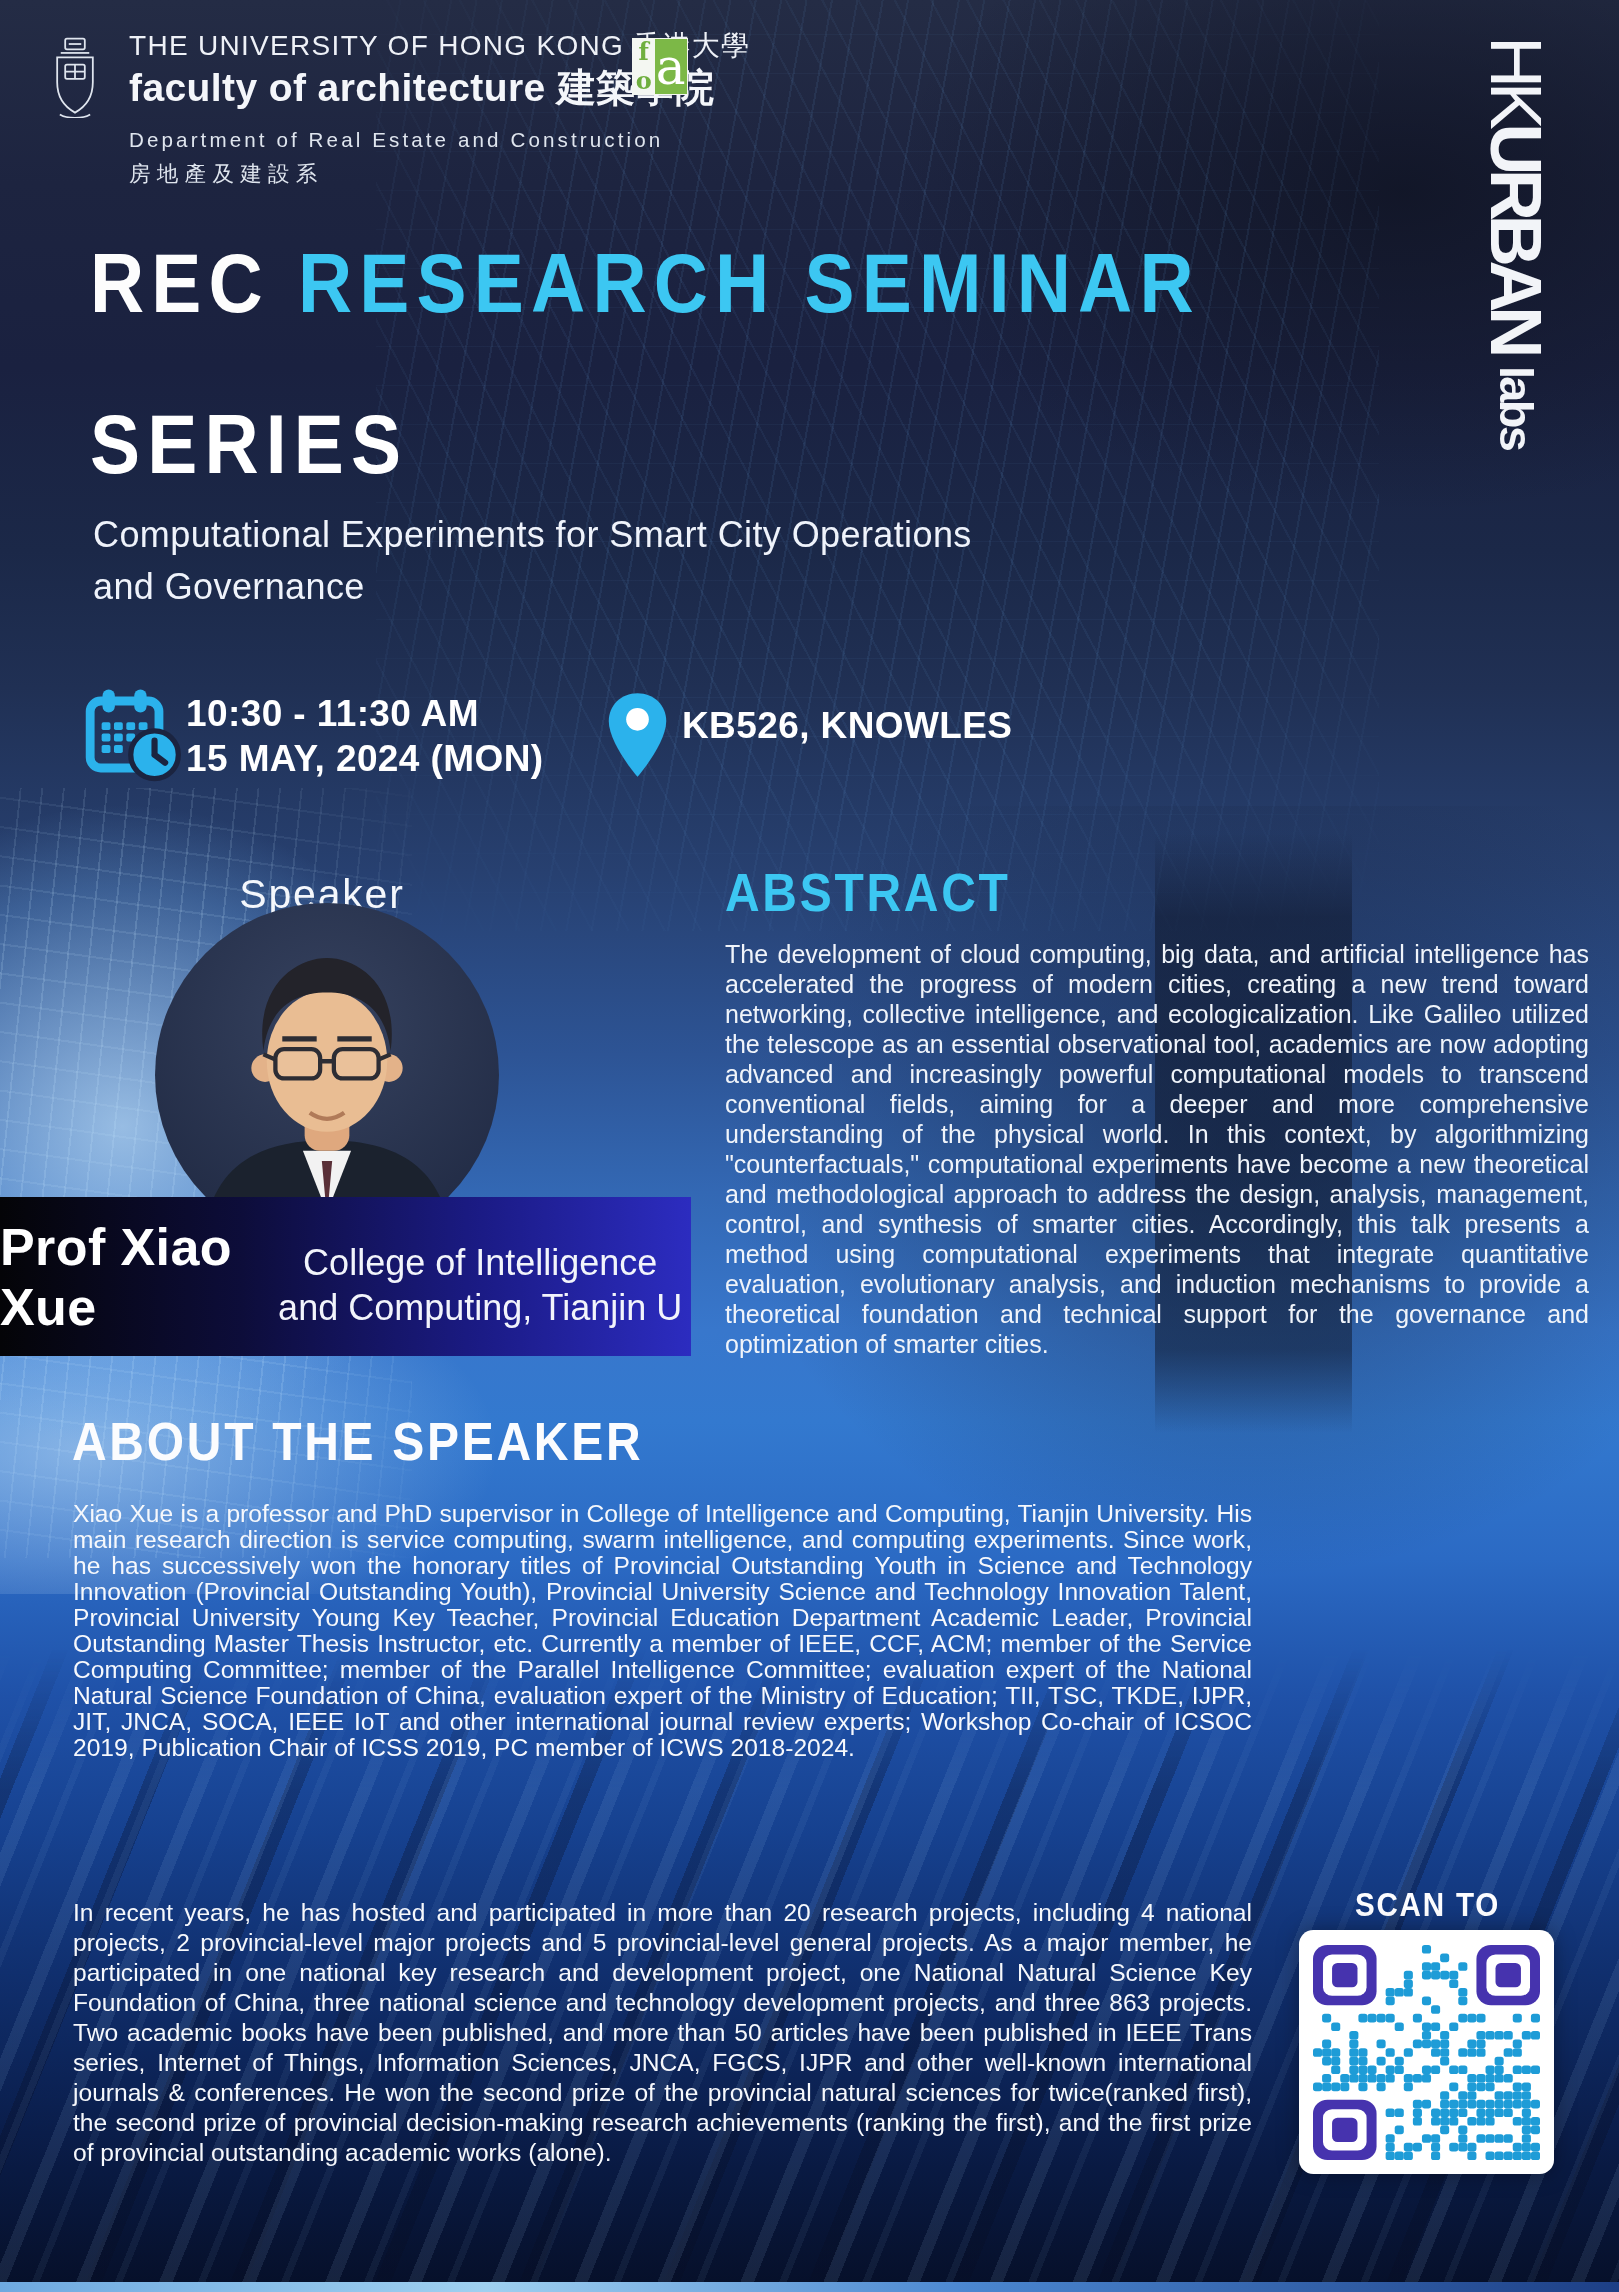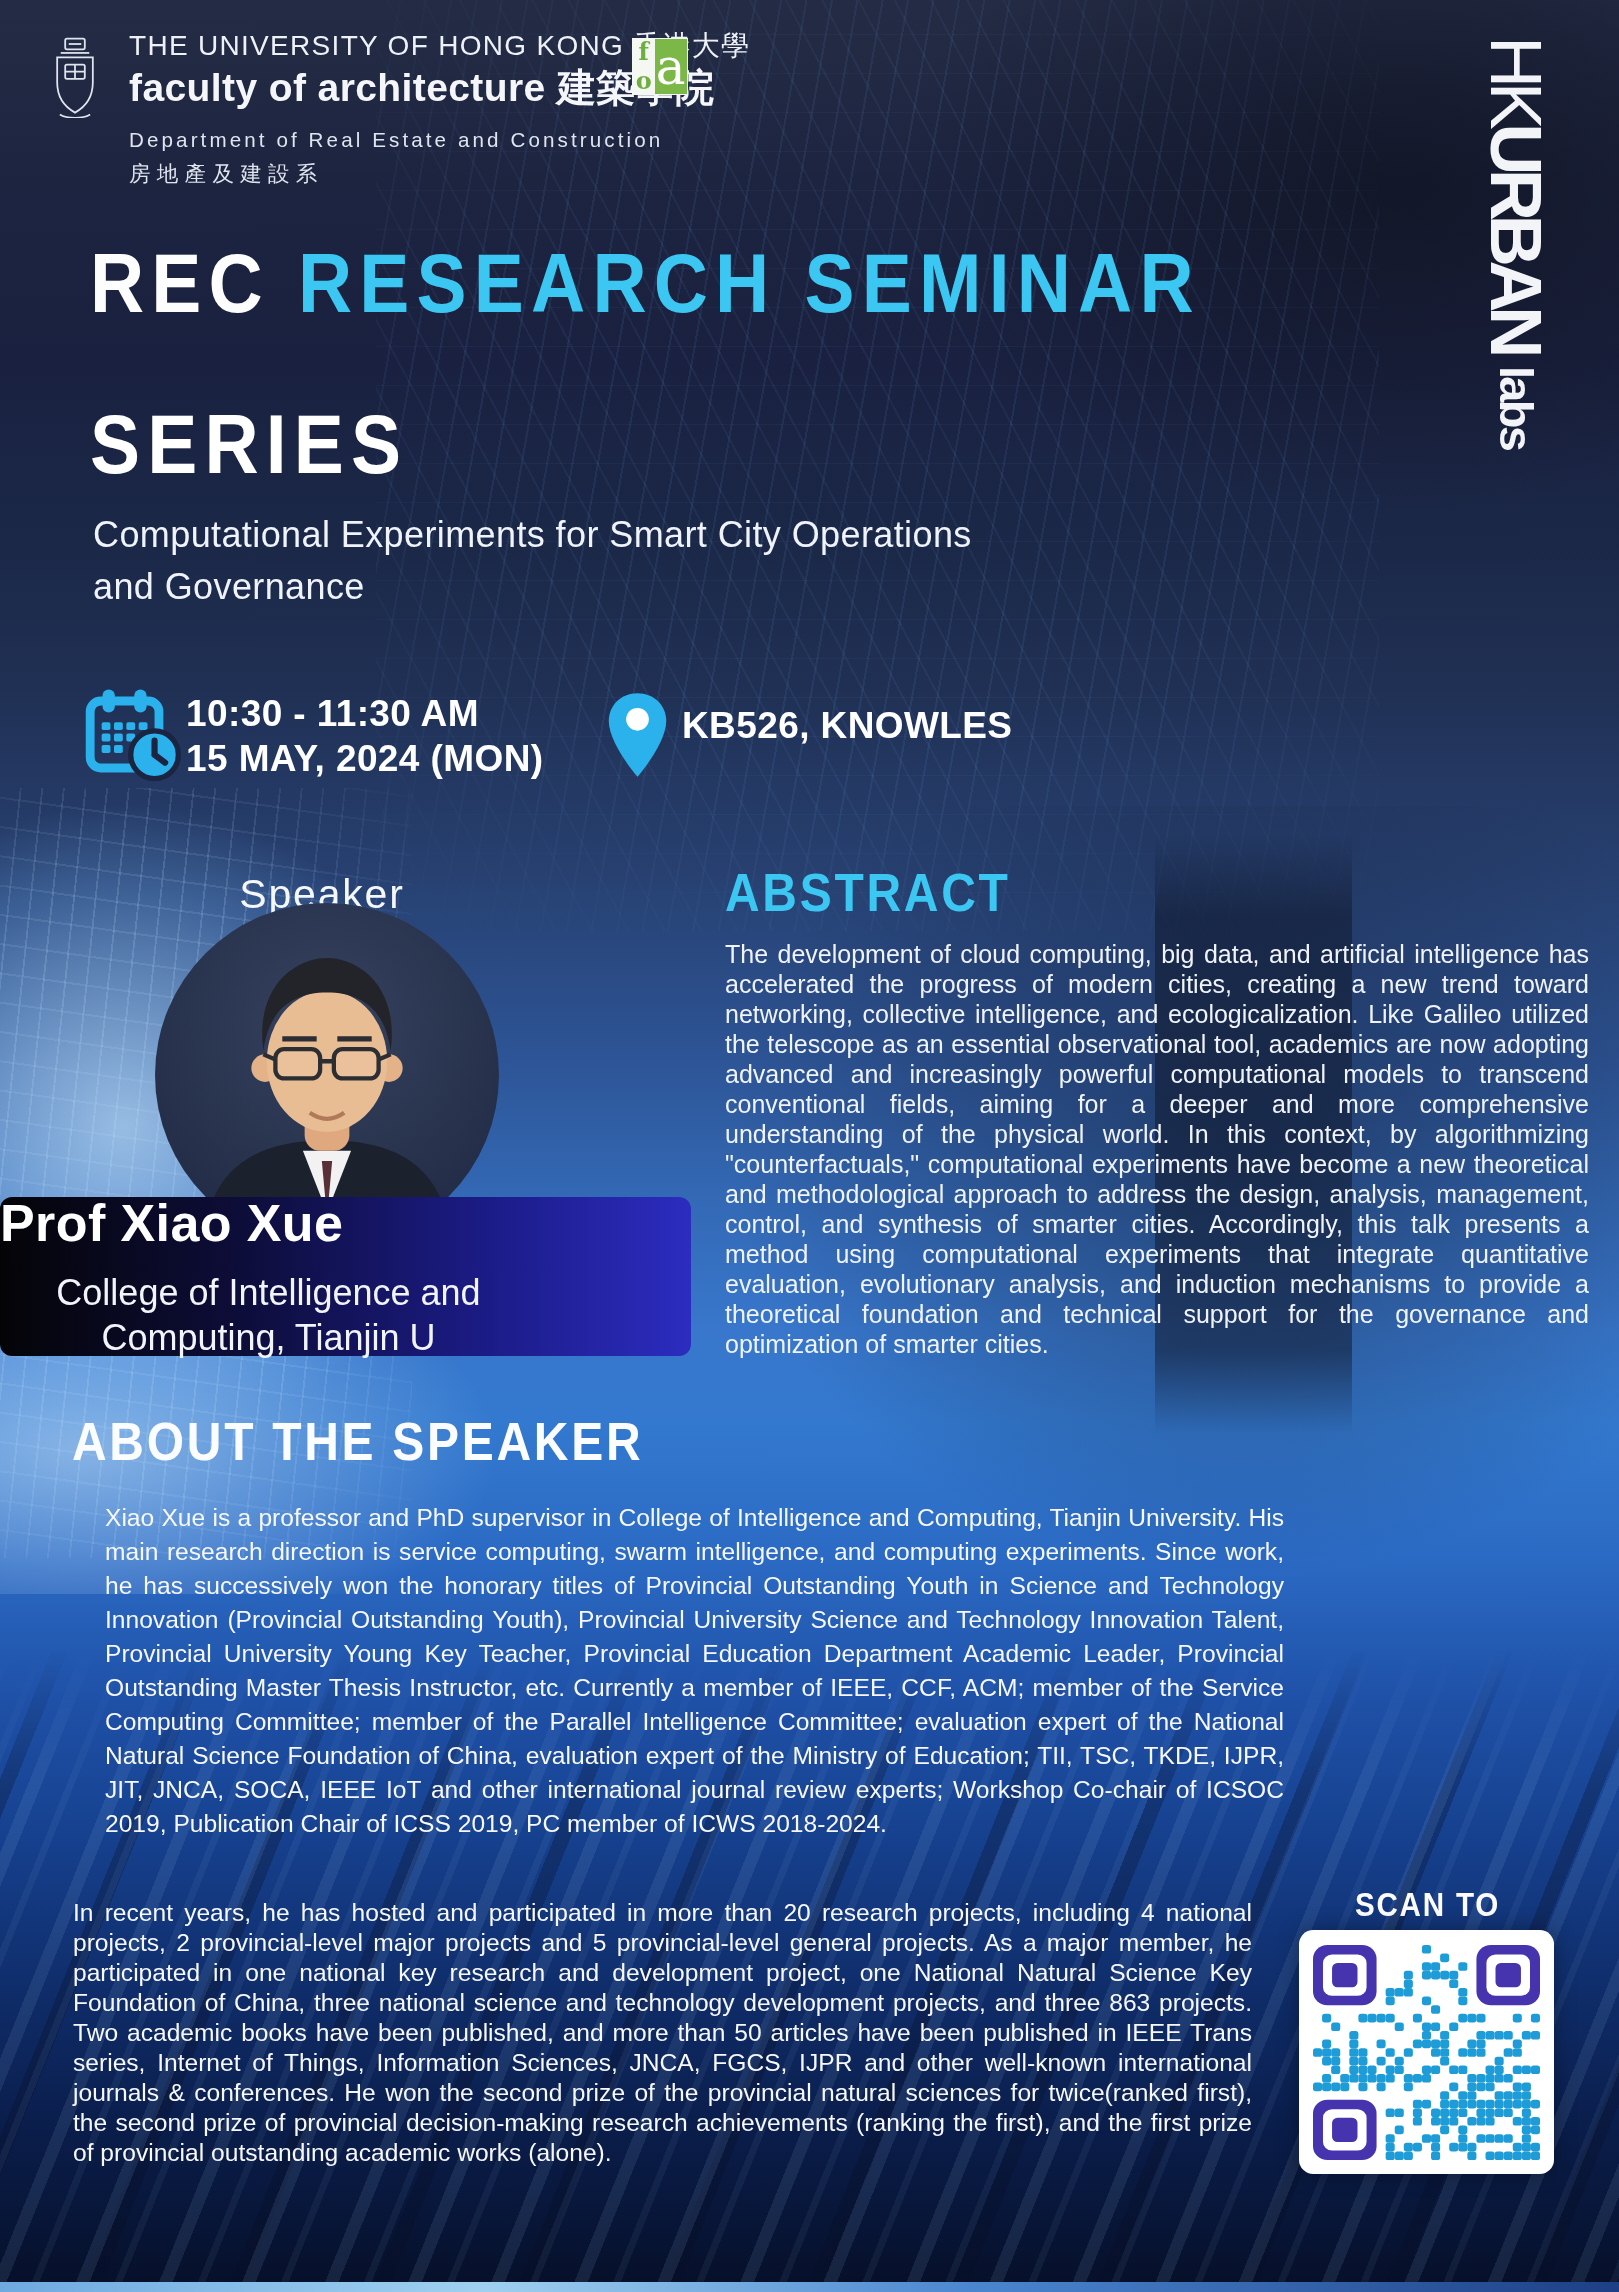--- a/index.html
+++ b/index.html
@@ -75,31 +75,31 @@
   .time-block{position:absolute;left:186px;top:691px;font-size:37px;font-weight:700;line-height:45px;letter-spacing:0.4px;}
   .pin-icon{position:absolute;left:607px;top:690px;width:61px;height:90px;}
   .loc-block{position:absolute;left:682px;top:691px;font-size:37px;font-weight:700;line-height:45px;letter-spacing:0.4px;margin-top:12px;}
 
   
   .speaker-label{position:absolute;left:143px;top:871px;width:358px;text-align:center;font-size:41px;font-weight:400;letter-spacing:1.8px;color:#f4f7fc;}
   .photo{position:absolute;left:155px;top:903px;width:344px;height:344px;border-radius:50%;overflow:hidden;
     background:radial-gradient(circle at 50% 35%,#36425f,#232d47 75%);}
   .banner{position:absolute;left:0;top:1197px;width:691px;height:159px;
     background:linear-gradient(90deg,#040407 0%,#0d0d3a 35%,#1b1b86 70%,#2c2cc0 100%);
-    display:flex;flex-direction:column;justify-content:center;border-radius:12px;}
+    display:flex;align-items:center;justify-content:center;}
   .speaker-name{font-size:52px;font-weight:800;letter-spacing:0.4px;}
   .speaker-affil{width:537px;text-align:center;font-size:36px;font-weight:400;line-height:1.25;margin-top:17px;color:#f2f4fb;}
 
   
   .abstract-heading{position:absolute;left:725px;top:862px;font-size:48px;color:#3cc7f2;letter-spacing:2.7px;}
   .abstract-body{position:absolute;left:725px;top:939px;width:864px;font-size:25px;line-height:30px;
     text-align:justify;color:#f0f4fa;}
   
   .about-heading{position:absolute;left:72px;top:1411px;font-size:48px;color:#fbfcfe;letter-spacing:2.7px;}
-  .about-p1{position:absolute;left:73px;top:1501px;width:1179px;font-size:24.6px;line-height:34px;text-align:justify;color:#f6f8fc;margin-left:32px;}
+  .about-p1{position:absolute;left:73px;top:1501px;width:1179px;font-size:24.6px;line-height:26px;text-align:justify;color:#f6f8fc;}
   .about-p2{position:absolute;left:73px;top:1890px;width:1179px;font-size:24.6px;line-height:30px;text-align:justify;color:#f6f8fc;margin-top:8px;}
 
   
   .register-heading{position:absolute;left:1293px;top:1886px;width:269px;text-align:center;
     font-size:29.6px;font-weight:800;letter-spacing:1.8px;color:#fdfdff;transform:scaleY(1.1);transform-origin:center top;}
   .qr-box{position:absolute;left:1299px;top:1930px;width:255px;height:244px;background:#fff;border-radius:14.3px;
     box-shadow:0 0 21.5px rgba(0,0,0,.35);display:flex;align-items:center;justify-content:center;}
   .qr-box svg{width:227px;height:215px;}
 </style>
 </head>

